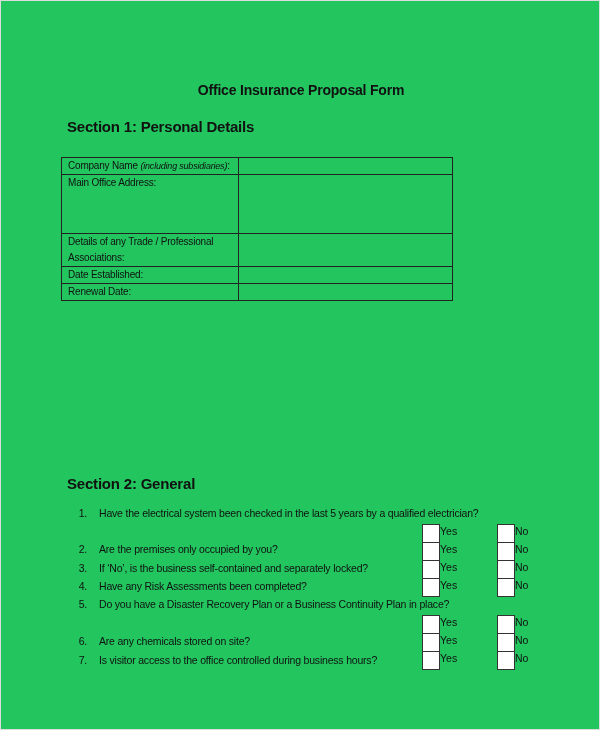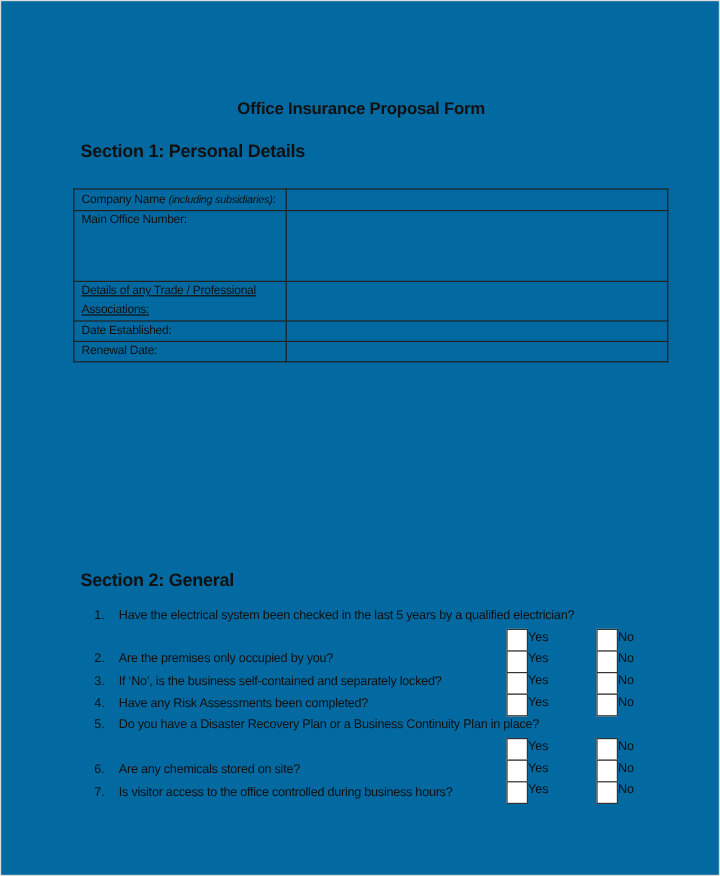--- a/index.html
+++ b/index.html
@@ -2,31 +2,31 @@
 <html><head>
   <meta charset="utf-8">
   <style>
     html, body { margin: 0; padding: 0; background: #ffffff; }
     body {
       width: 600px; height: 730px; position: relative; overflow: hidden;
       font-family: "Liberation Sans", sans-serif; color: #111111;
     }
     .page {
       position: absolute; left: 0; top: 0; width: 598px; height: 728px;
-      border: 1px solid #dcdcdc; background: #0369a1;
+      border: 1px solid #dcdcdc; background: #22c55e;
     }
     .title {
       position: absolute; left: 0; width: 600px; top: 81px;
       text-align: center; font-size: 14px; font-weight: bold; letter-spacing: -0.2px;
     }
     .section-heading {
       position: absolute; left: 66px; font-size: 15px; font-weight: bold; letter-spacing: -0.2px;
     }
     .details-table {
-      position: absolute; left: 60px; top: 156px; width: 496px;
+      position: absolute; left: 60px; top: 156px; width: 392px;
       border-collapse: collapse; table-layout: fixed; padding-left: 35px;
     }
     .details-table td {
       border: 1px solid #222222; padding: 0 6px; vertical-align: top;
       font-size: 10px; line-height: 16px; letter-spacing: -0.2px;
     }
     .details-table td.label { width: 164px; }
     .details-table td.value { }
     .details-table em { font-style: italic; font-size: 9px; }
     .q {
@@ -48,24 +48,24 @@
 
   <div class="section-heading" style="top:117px;">Section 1: Personal Details</div>
 
   <table class="details-table">
     <tbody>
         <tr style="height:17px;">
       <td class="label"><span>Company Name </span><em>(including subsidiaries)</em><span>:</span></td>
       <td class="value"></td>
     </tr>
     <tr style="height:59px;">
-      <td class="label">Main Office Number:</td>
+      <td class="label">Main Office Address:</td>
       <td class="value"></td>
     </tr>
-    <tr style="height:30px;text-decoration:underline;">
+    <tr style="height:30px;">
       <td class="label">Details of any Trade / Professional Associations:</td>
       <td class="value"></td>
     </tr>
     <tr style="height:16px;margin-left:15px;">
       <td class="label">Date Established:</td>
       <td class="value"></td>
     </tr>
     <tr style="height:17px;margin-left:12px;">
       <td class="label">Renewal Date:</td>
       <td class="value"></td>

